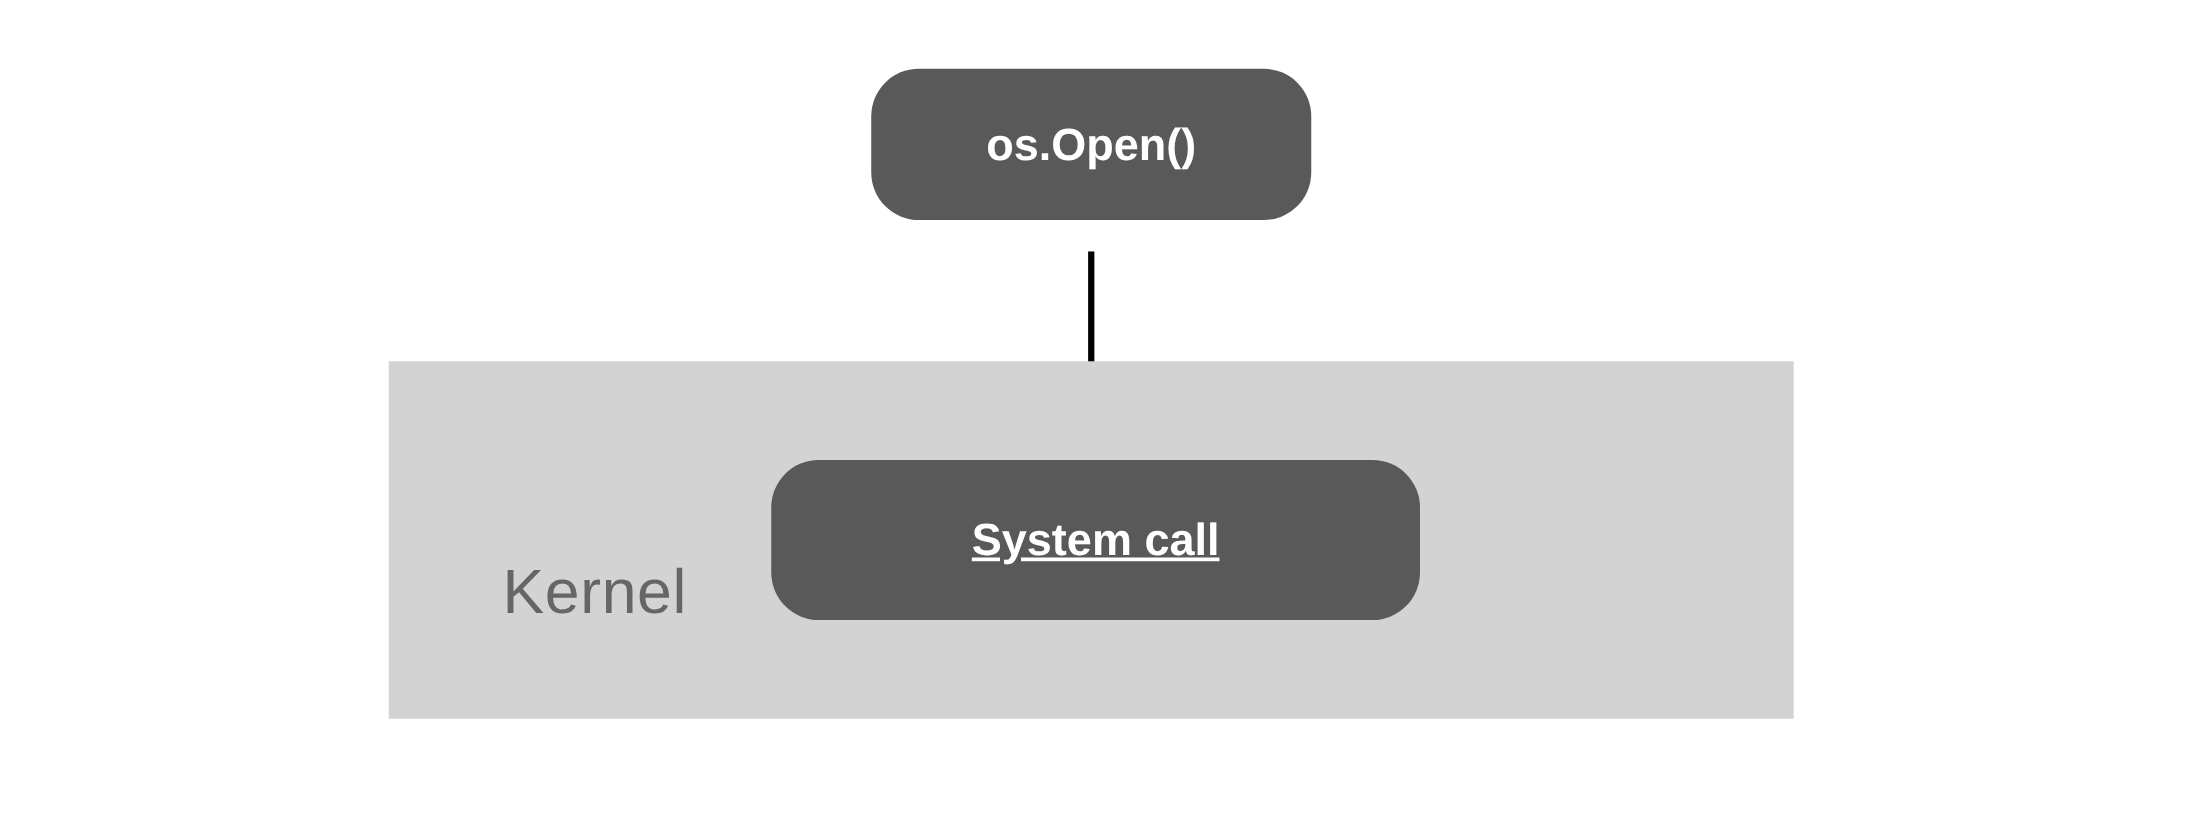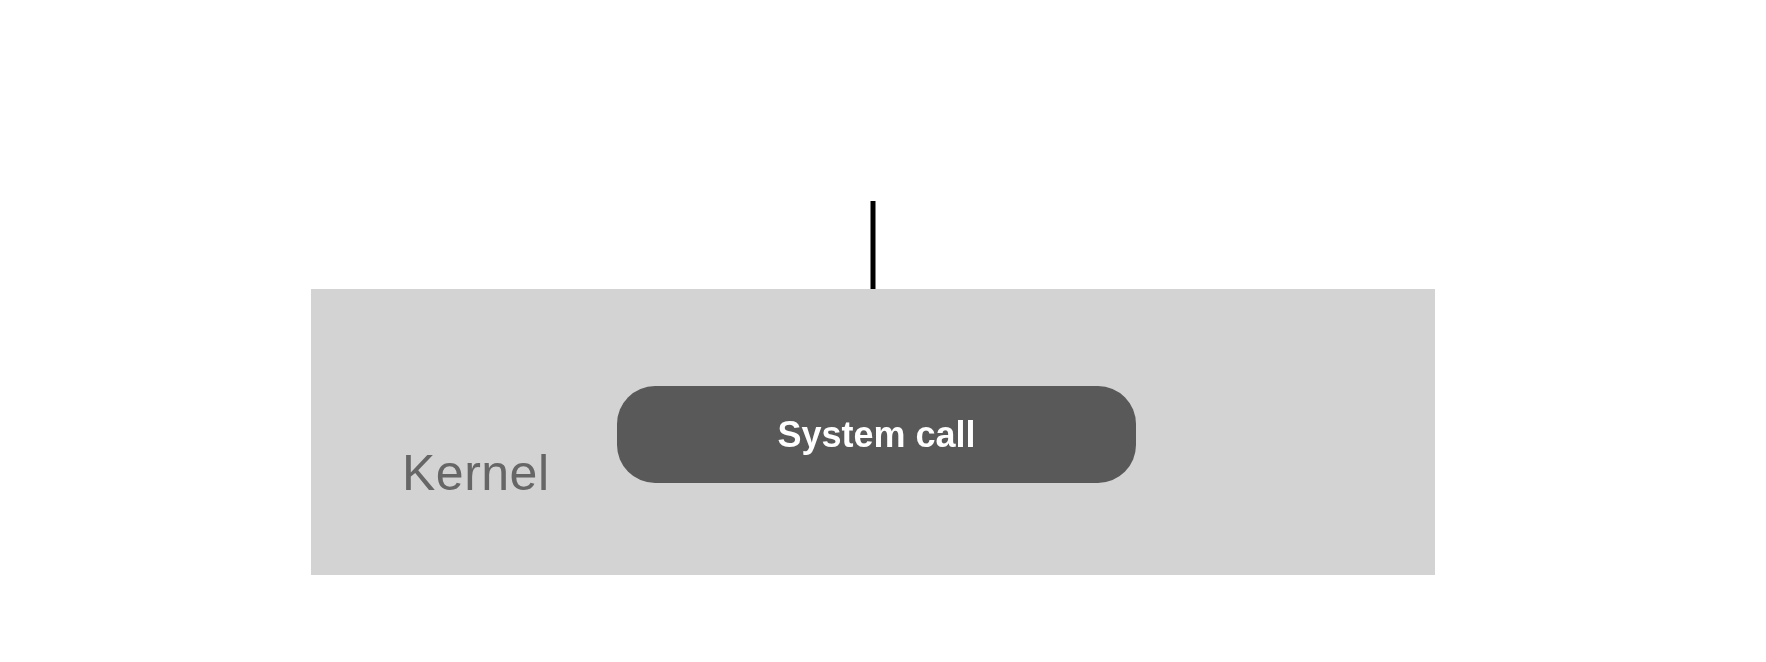--- a/index.html
+++ b/index.html
@@ -59,39 +59,43 @@
     line-height: 1.42;
   }
   .os-open-box {
     left: 697px;
     top: 55px;
     width: 352px;
     height: 121px;
   }
   .syscall-box {
     left: 617px;
-    top: 386px;
+    top: 368px;
     width: 519px;
-    height: 97px;
+    height: 128px;
+    text-decoration: underline;
   }
   .down-arrow {
     position: absolute;
     left: 859px;
     top: 201px;
     width: 28px;
     height: 122px;
   }
   .down-arrow line { stroke: var(--arrow); stroke-width: 5; }
   .down-arrow polygon { fill: var(--arrow); }
 </style>
 </head>
 <body>
 
 <div class="canvas">
 
+  <div class="node os-open-box">
+    <span>os.Open()</span>
+  </div>
 
   <svg class="down-arrow" viewBox="0 0 28 122" xmlns="http://www.w3.org/2000/svg">
     <line x1="14" y1="0" x2="14" y2="100"></line>
     <polygon points="2,96 26,96 14,121"></polygon>
   </svg>
 
   <div class="kernel-band"></div>
 
   <div class="kernel-label">Kernel</div>
 

